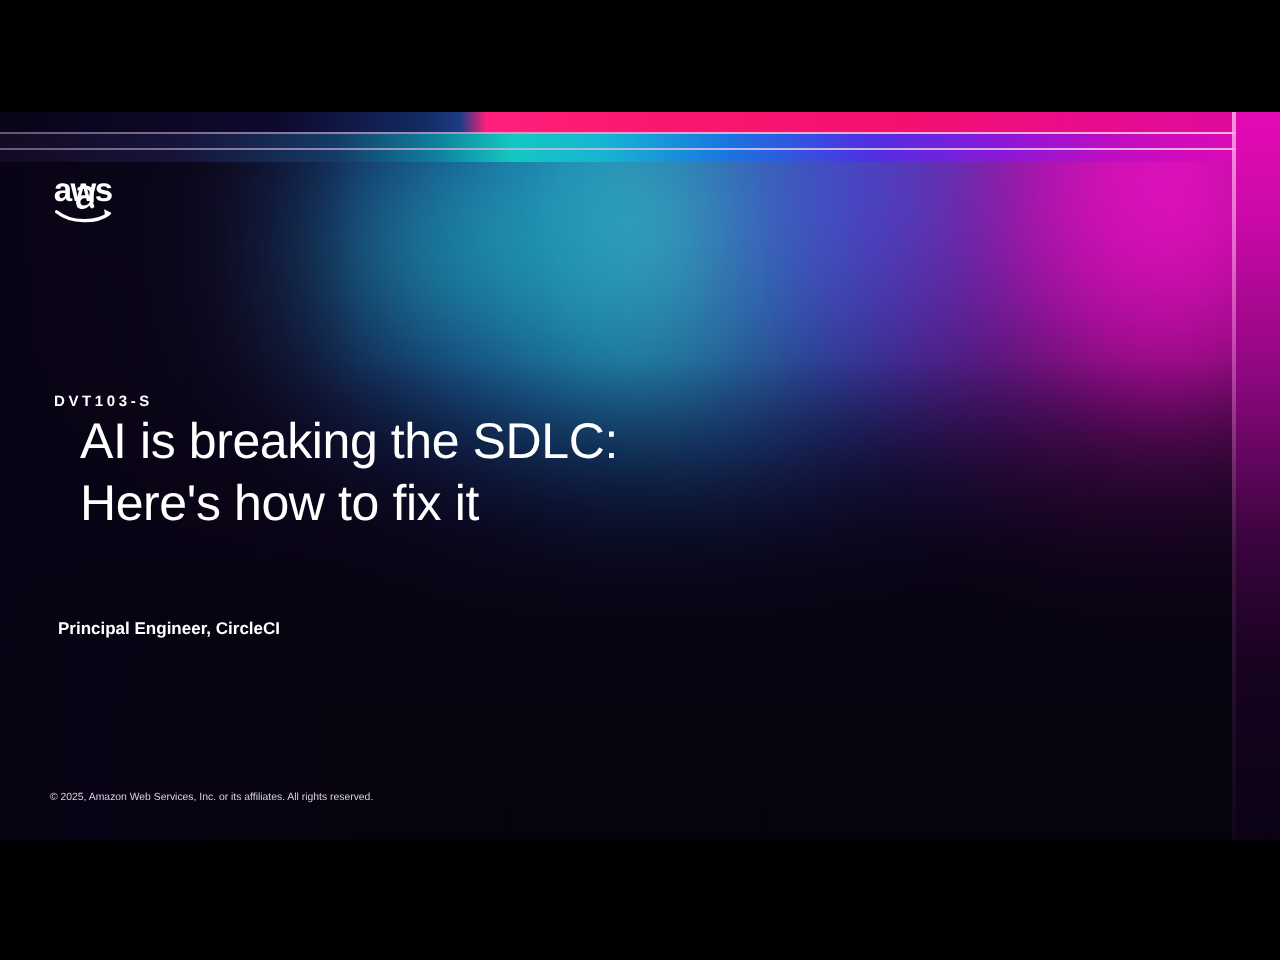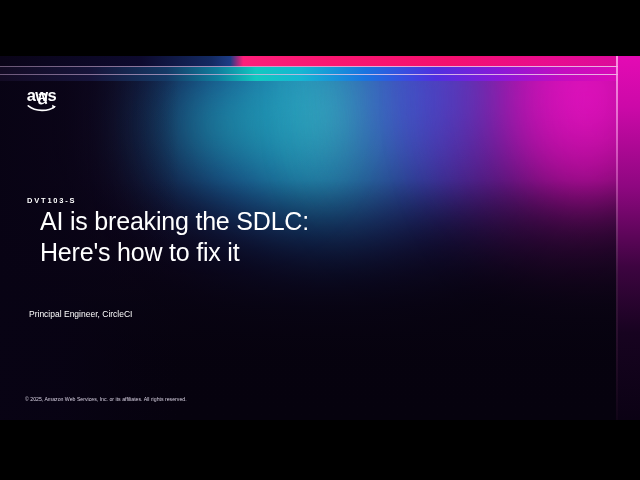--- a/index.html
+++ b/index.html
@@ -247,21 +247,21 @@
     top: 225px;
     font-size: 13.5px;
     color: #ffffff;
     white-space: nowrap;
   }
   #speaker-role {
     position: absolute;
     left: 29px;
     top: 253px;
     font-size: 8.5px;
-    font-weight: normal;
+    font-weight: bold;
     color: #ffffff;
     white-space: nowrap;
   }
   #copyright {
     position: absolute;
     left: 25px;
     top: 340px;
     font-size: 5.2px;
     color: #d8d2e2;
     white-space: nowrap;

